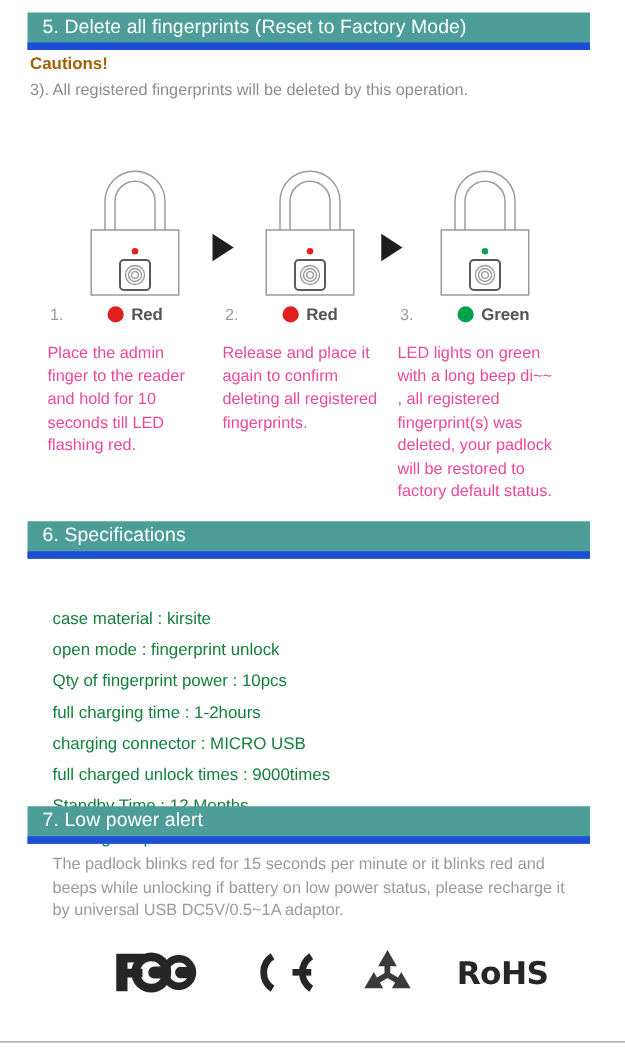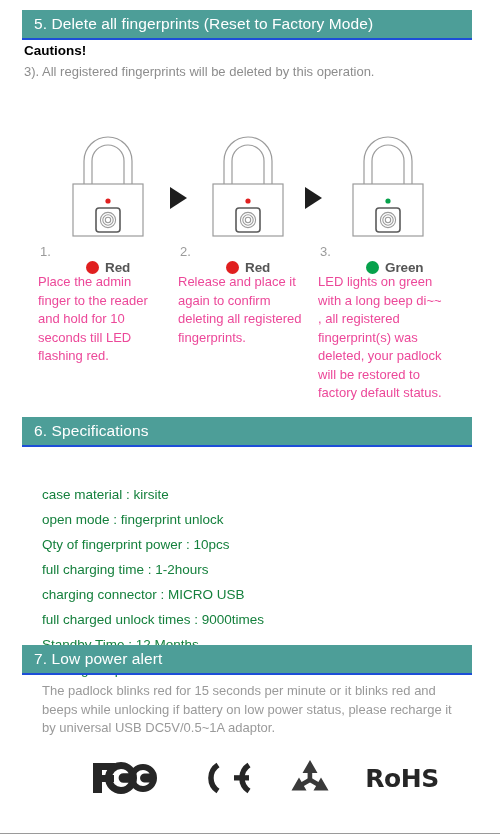--- a/index.html
+++ b/index.html
@@ -24,41 +24,41 @@
   }
 
   
   .bar {
     position: absolute;
     left: 22px;
     width: 450px;
     height: 30px;
     background: #4d9e98;
     box-sizing: border-box;
-    border-bottom: 2px solid #1d4ed8;
+    border-bottom: 6px solid #1d4ed8;
   }
   .bar-label {
     position: absolute;
     left: 12px;
     top: 50%;
     transform: translateY(-50%);
     color: #ffffff;
     font-size: 15.5px;
     letter-spacing: 0.1px;
     white-space: nowrap;
   }
 
   
   .cautions-title {
     position: absolute;
     left: 24px;
     top: 43px;
     font-size: 13.5px;
     font-weight: bold;
-    color: #000000;
+    color: #a16207;
   }
   .caution-line {
     position: absolute;
     left: 24px;
     font-size: 13px;
     color: #8d8d8d;
     white-space: nowrap;
   }
   .caution-1 { top: 64px; }
   .caution-2 { top: 85px; }
@@ -101,21 +101,21 @@
   .step-num {
     position: absolute;
     left: 2px;
     top: 3px;
     font-size: 13px;
     color: #9b9b9b;
   }
   .step-led {
     position: absolute;
     left: 48px;
-    top: 19px;
+    top: 3px;
     display: flex;
     align-items: center;
     gap: 6px;
   }
   .led-dot {
     width: 13px;
     height: 13px;
     border-radius: 50%;
     display: inline-block;
   }

